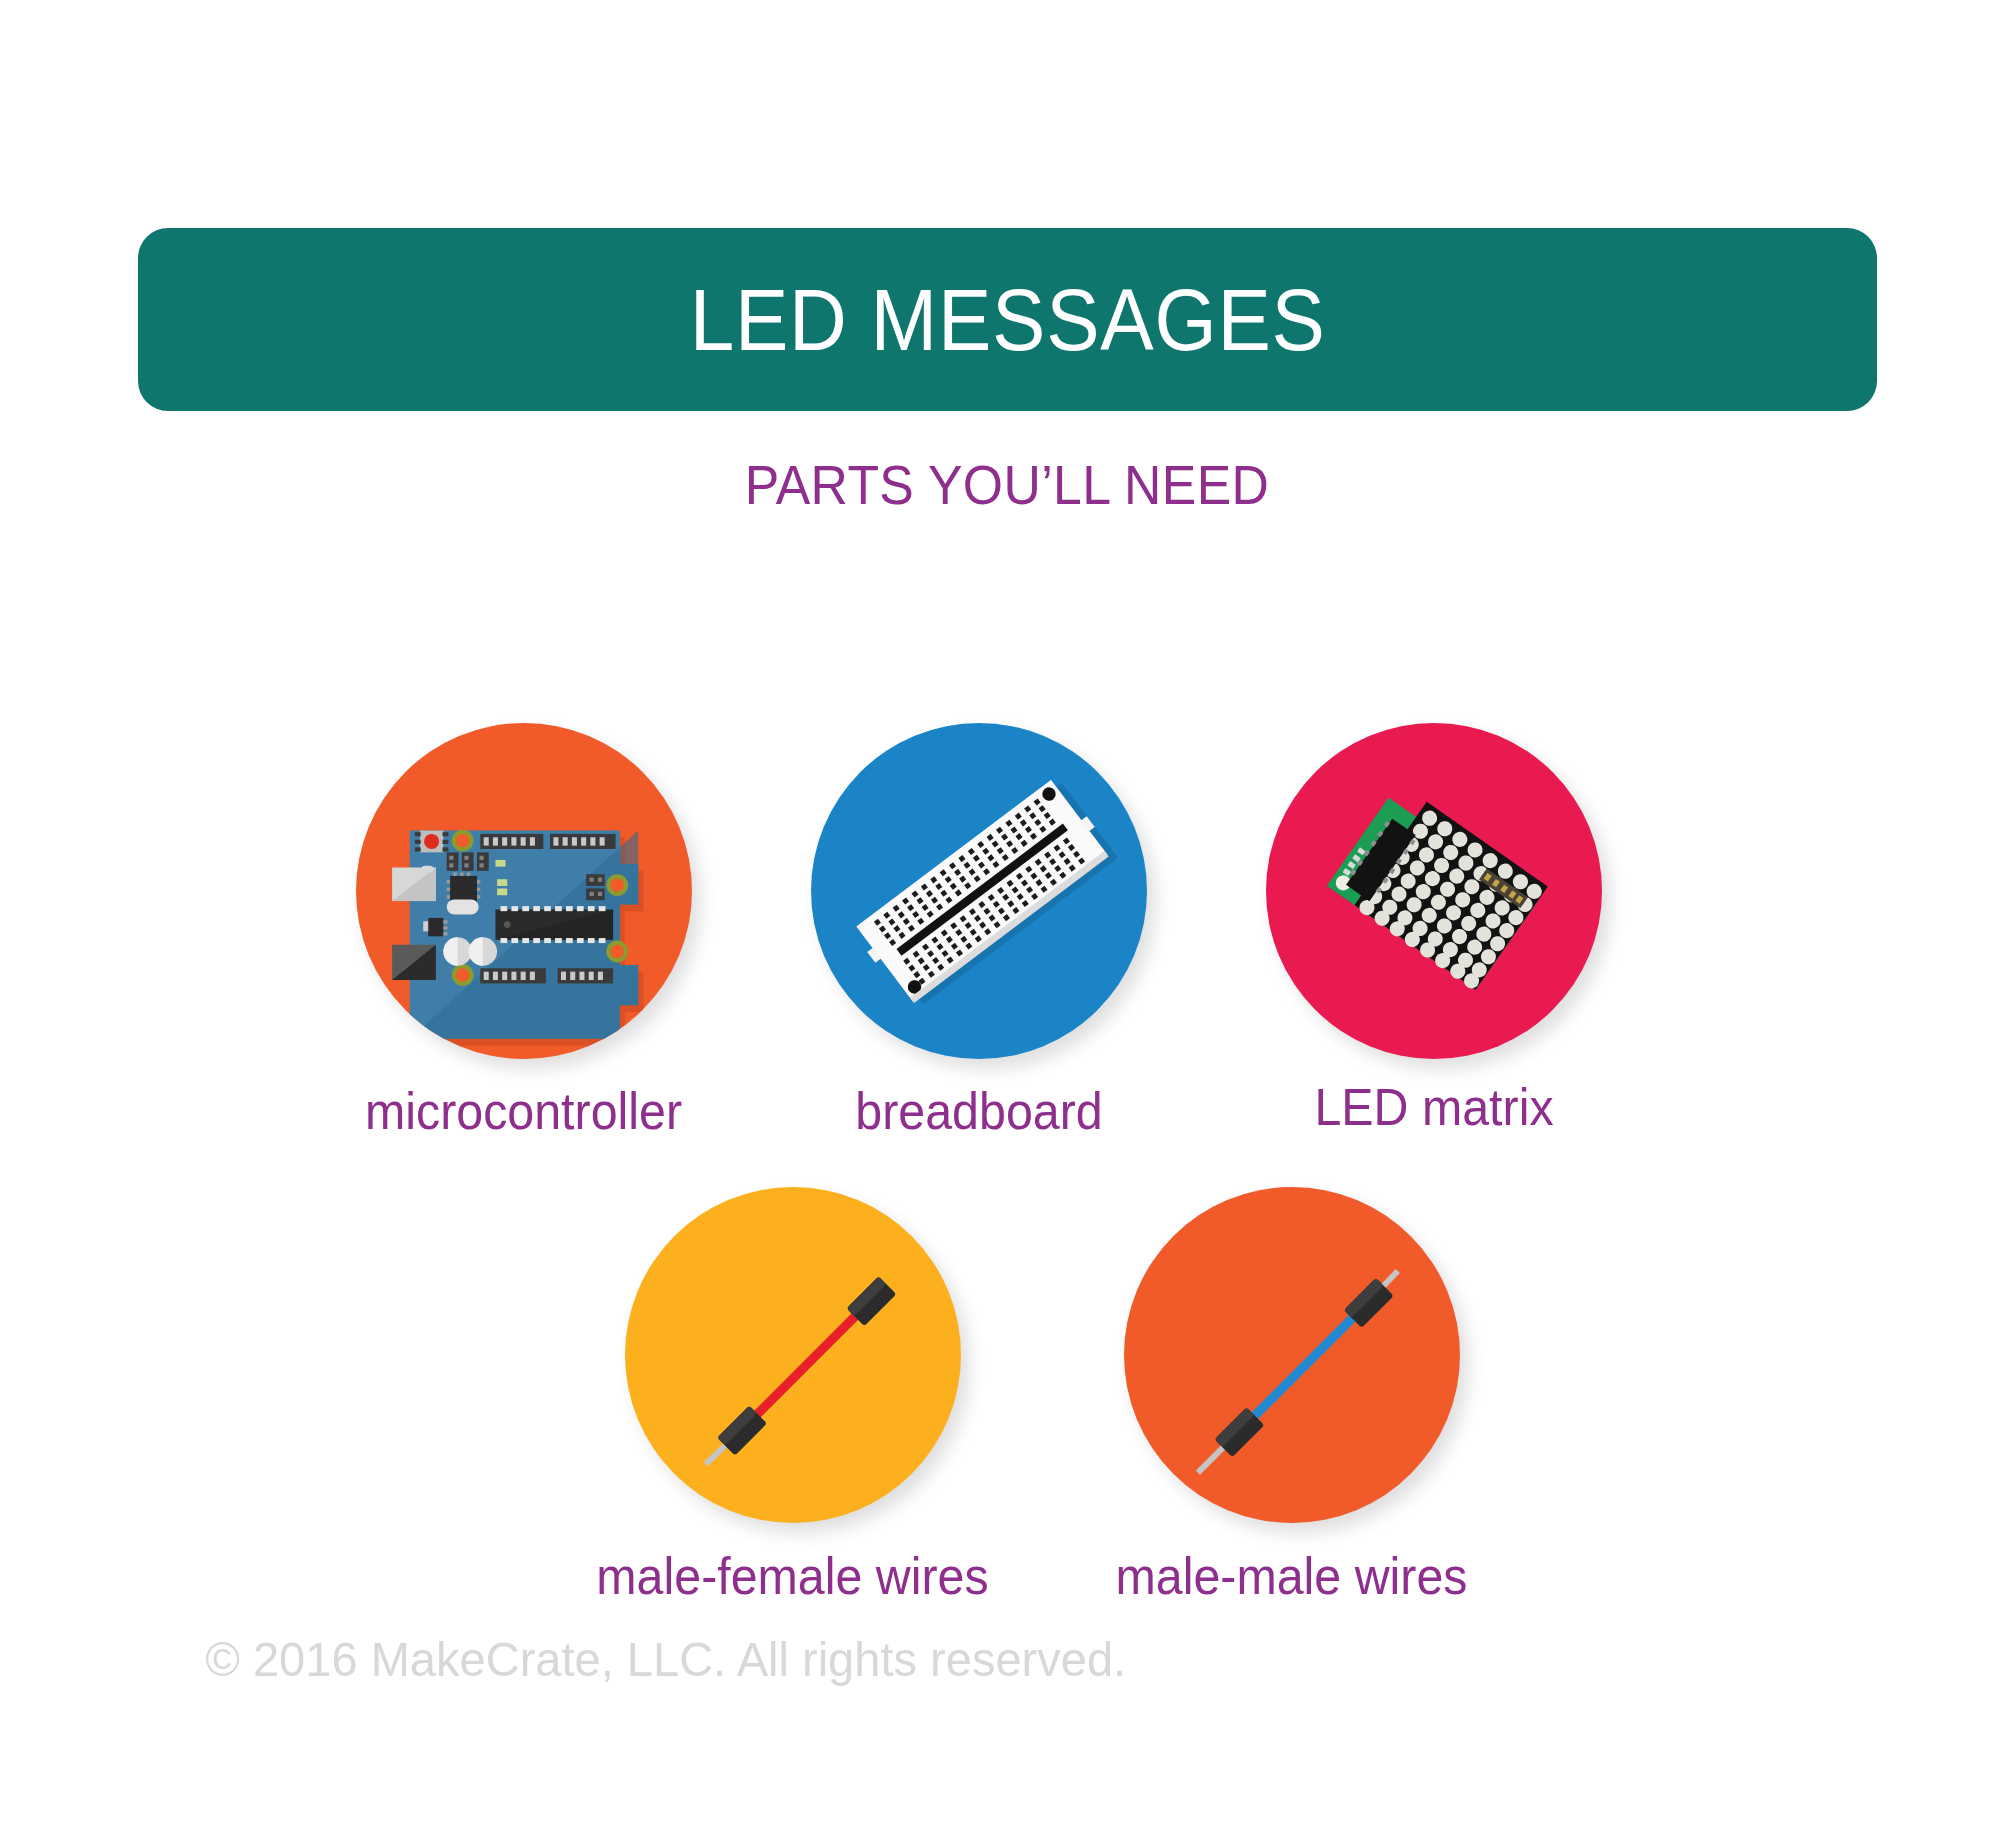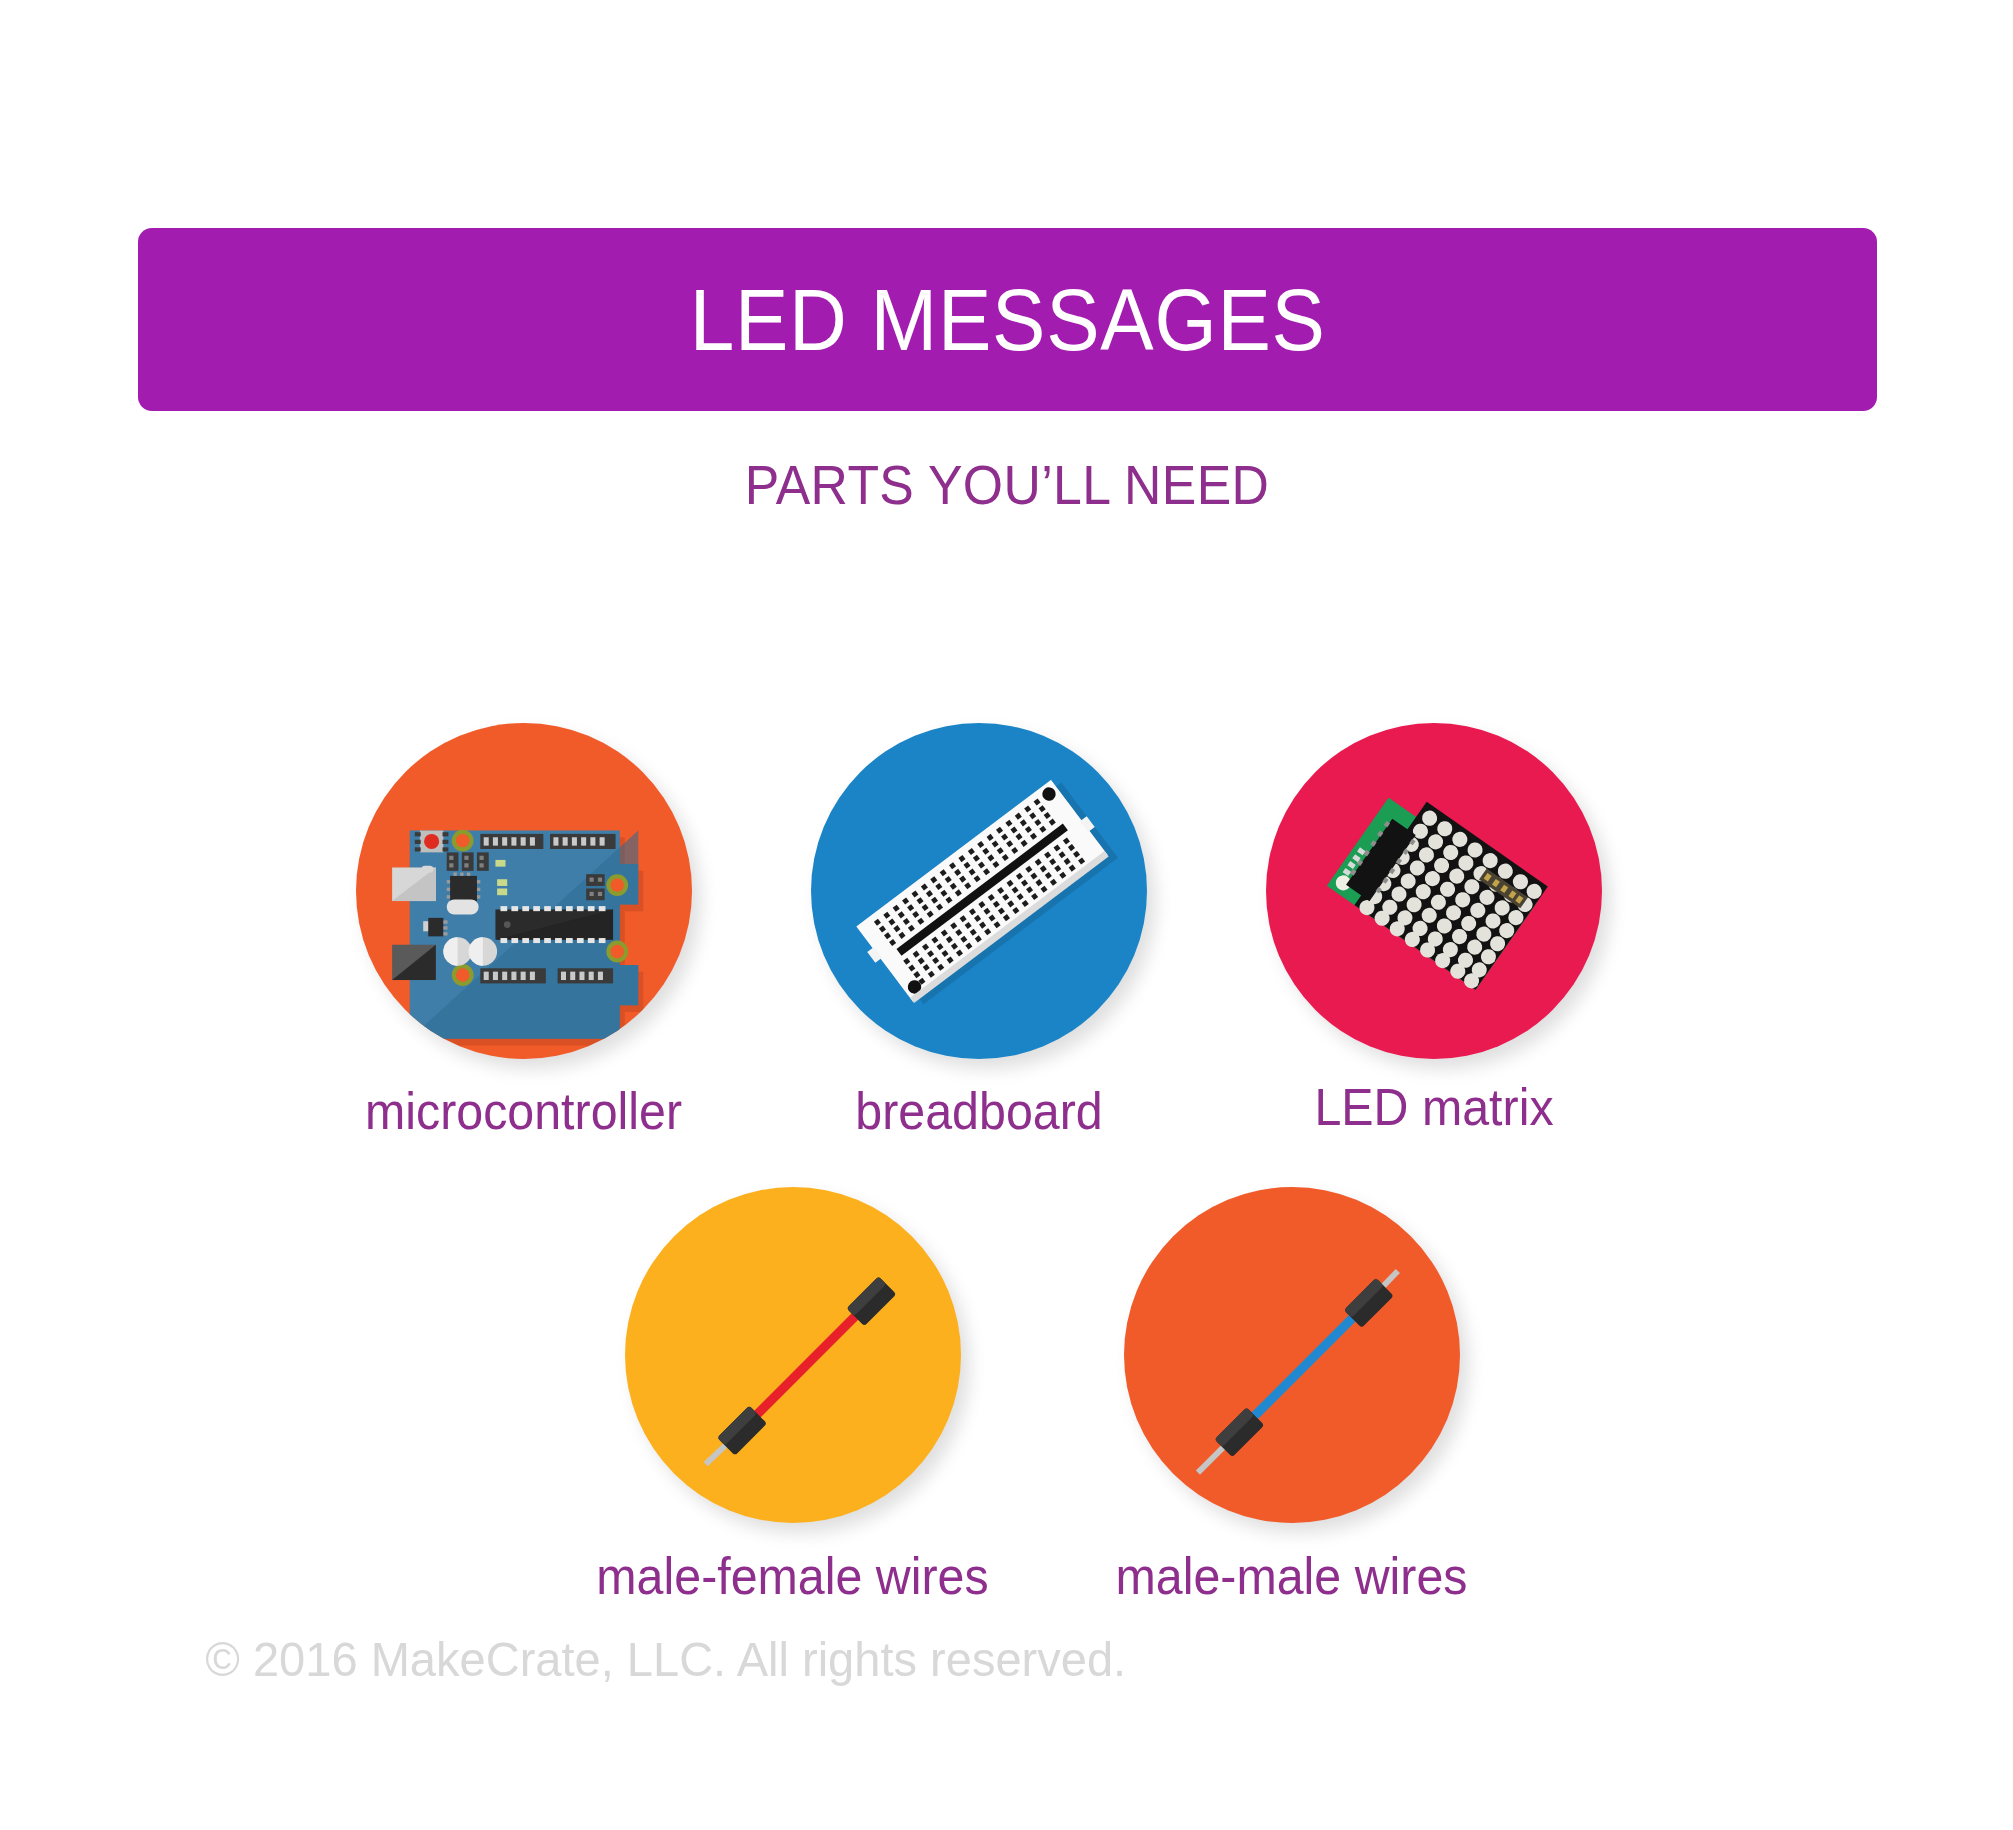--- a/index.html
+++ b/index.html
@@ -2,21 +2,21 @@
 <html style="font-size:13.4px"><head>
 <meta charset="utf-8">
 <style>
   html,body{margin:0;padding:0;background:#ffffff;}
   body{width:2014px;height:1831px;position:relative;overflow:hidden;
        font-family:"Liberation Sans","DejaVu Sans",sans-serif;}
 
   
   .banner{
     position:absolute;left:138px;top:228px;width:1739px;height:183px;
-    background:#a21caf;border-radius:14px;
+    background:#0f766e;border-radius:30px;
     display:flex;align-items:center;justify-content:center;
   }
   .banner-title{
     color:#ffffff;font-size:87px;font-weight:400;letter-spacing:0.8px;
     line-height:1; white-space:nowrap;
     transform:scaleX(0.92);
   }
 
   
   .subtitle{

